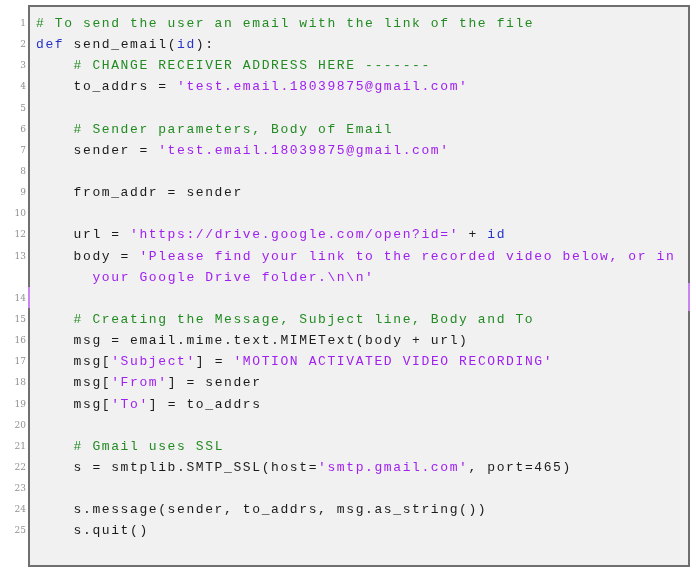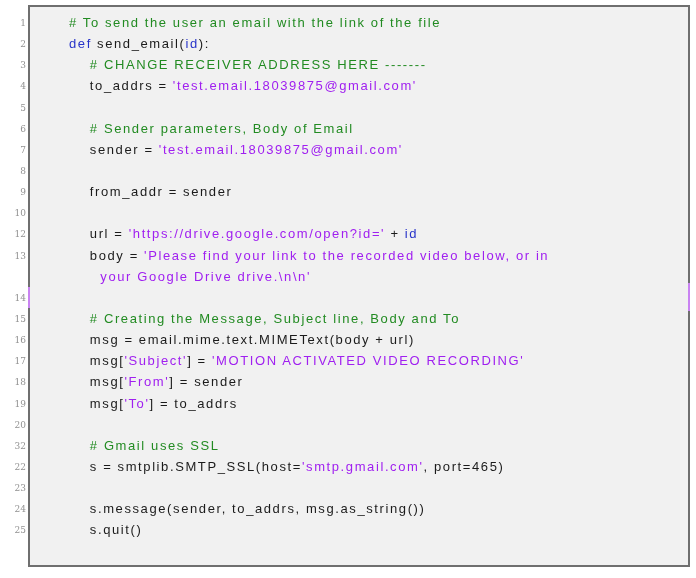--- a/index.html
+++ b/index.html
@@ -32,26 +32,25 @@
     left: -36px; top: 5px;
     width: 26px;
     text-align: right;
     font-family: "DejaVu Serif", serif;
     font-size: 9px;
     line-height: 12px;
     letter-spacing: 0;
     color: var(--tok-line_number, #919191);
   }
   .code {
-    font-family: Liberation Sans, sans-serif;
+    font-family: Liberation Mono, monospace;
     font-size: 13px;
     line-height: 21.15px;
     letter-spacing: 1.6px;
     color: var(--tok-plain, #1b1b1b);
-    margin-left: 33px;
   }
   .tok-plain   { color: var(--tok-plain,   #1b1b1b); }
   .tok-keyword { color: var(--tok-keyword, #2733c9); }
   .tok-comment { color: var(--tok-comment, #228b22); }
   .tok-string  { color: var(--tok-string,  #a020f0); }
   .wrap-marker {
     position: absolute;
     width: 2px;
     background: var(--wrap-marker, #c983f2);
   }
@@ -71,28 +70,28 @@
         <div class="row"><span class="lineno">3</span><span class="code"><span class="tok tok-plain">    </span><span class="tok tok-comment"># CHANGE RECEIVER ADDRESS HERE -------</span></span></div>
         <div class="row"><span class="lineno">4</span><span class="code"><span class="tok tok-plain">    to_addrs = </span><span class="tok tok-string">'test.email.18039875@gmail.com'</span></span></div>
         <div class="row"><span class="lineno">5</span><span class="code"></span></div>
         <div class="row"><span class="lineno">6</span><span class="code"><span class="tok tok-plain">    </span><span class="tok tok-comment"># Sender parameters, Body of Email</span></span></div>
         <div class="row"><span class="lineno">7</span><span class="code"><span class="tok tok-plain">    sender = </span><span class="tok tok-string">'test.email.18039875@gmail.com'</span></span></div>
         <div class="row"><span class="lineno">8</span></div>
         <div class="row"><span class="lineno">9</span><span class="code"><span class="tok tok-plain">    from_addr = sender</span></span></div>
         <div class="row"><span class="lineno">10</span><span class="code"></span></div>
         <div class="row"><span class="lineno">12</span><span class="code"><span class="tok tok-plain">    url = </span><span class="tok tok-string">'https://drive.google.com/open?id='</span><span class="tok tok-plain"> + </span><span class="tok tok-keyword">id</span></span></div>
         <div class="row"><span class="lineno">13</span><span class="code"><span class="tok tok-plain">    body = </span><span class="tok tok-string">'Please find your link to the recorded video below, or in</span></span></div>
-        <div class="row"><span class="lineno"></span><span class="code"><span class="tok tok-plain">      </span><span class="tok tok-string">your Google Drive drive.\n\n'</span></span></div>
+        <div class="row"><span class="lineno"></span><span class="code"><span class="tok tok-plain">      </span><span class="tok tok-string">your Google Drive folder.\n\n'</span></span></div>
         <div class="row"><span class="lineno">14</span><span class="code"></span></div>
         <div class="row"><span class="lineno">15</span><span class="code"><span class="tok tok-plain">    </span><span class="tok tok-comment"># Creating the Message, Subject line, Body and To</span></span></div>
         <div class="row"><span class="lineno">16</span><span class="code"><span class="tok tok-plain">    msg = email.mime.text.MIMEText(body + url)</span></span></div>
         <div class="row"><span class="lineno">17</span><span class="code"><span class="tok tok-plain">    msg[</span><span class="tok tok-string">'Subject'</span><span class="tok tok-plain">] = </span><span class="tok tok-string">'MOTION ACTIVATED VIDEO RECORDING'</span></span></div>
         <div class="row"><span class="lineno">18</span><span class="code"><span class="tok tok-plain">    msg[</span><span class="tok tok-string">'From'</span><span class="tok tok-plain">] = sender</span></span></div>
         <div class="row"><span class="lineno">19</span><span class="code"><span class="tok tok-plain">    msg[</span><span class="tok tok-string">'To'</span><span class="tok tok-plain">] = to_addrs</span></span></div>
         <div class="row"><span class="lineno">20</span><span class="code"></span></div>
-        <div class="row"><span class="lineno">32</span><span class="code"><span class="tok tok-plain">    </span><span class="tok tok-comment"># Gmail uses SSL</span></span></div>
+        <div class="row"><span class="lineno">21</span><span class="code"><span class="tok tok-plain">    </span><span class="tok tok-comment"># Gmail uses SSL</span></span></div>
         <div class="row"><span class="lineno">22</span><span class="code"><span class="tok tok-plain">    s = smtplib.SMTP_SSL(host=</span><span class="tok tok-string">'smtp.gmail.com'</span><span class="tok tok-plain">, port=465)</span></span></div>
         <div class="row"><span class="lineno">23</span></div>
         <div class="row"><span class="lineno">24</span><span class="code"><span class="tok tok-plain">    s.message(sender, to_addrs, msg.as_string())</span></span></div>
         <div class="row"><span class="lineno">25</span><span class="code"><span class="tok tok-plain">    s.quit()</span></span></div>
       </div>
   </div>
 </div>
 
 </body></html>

